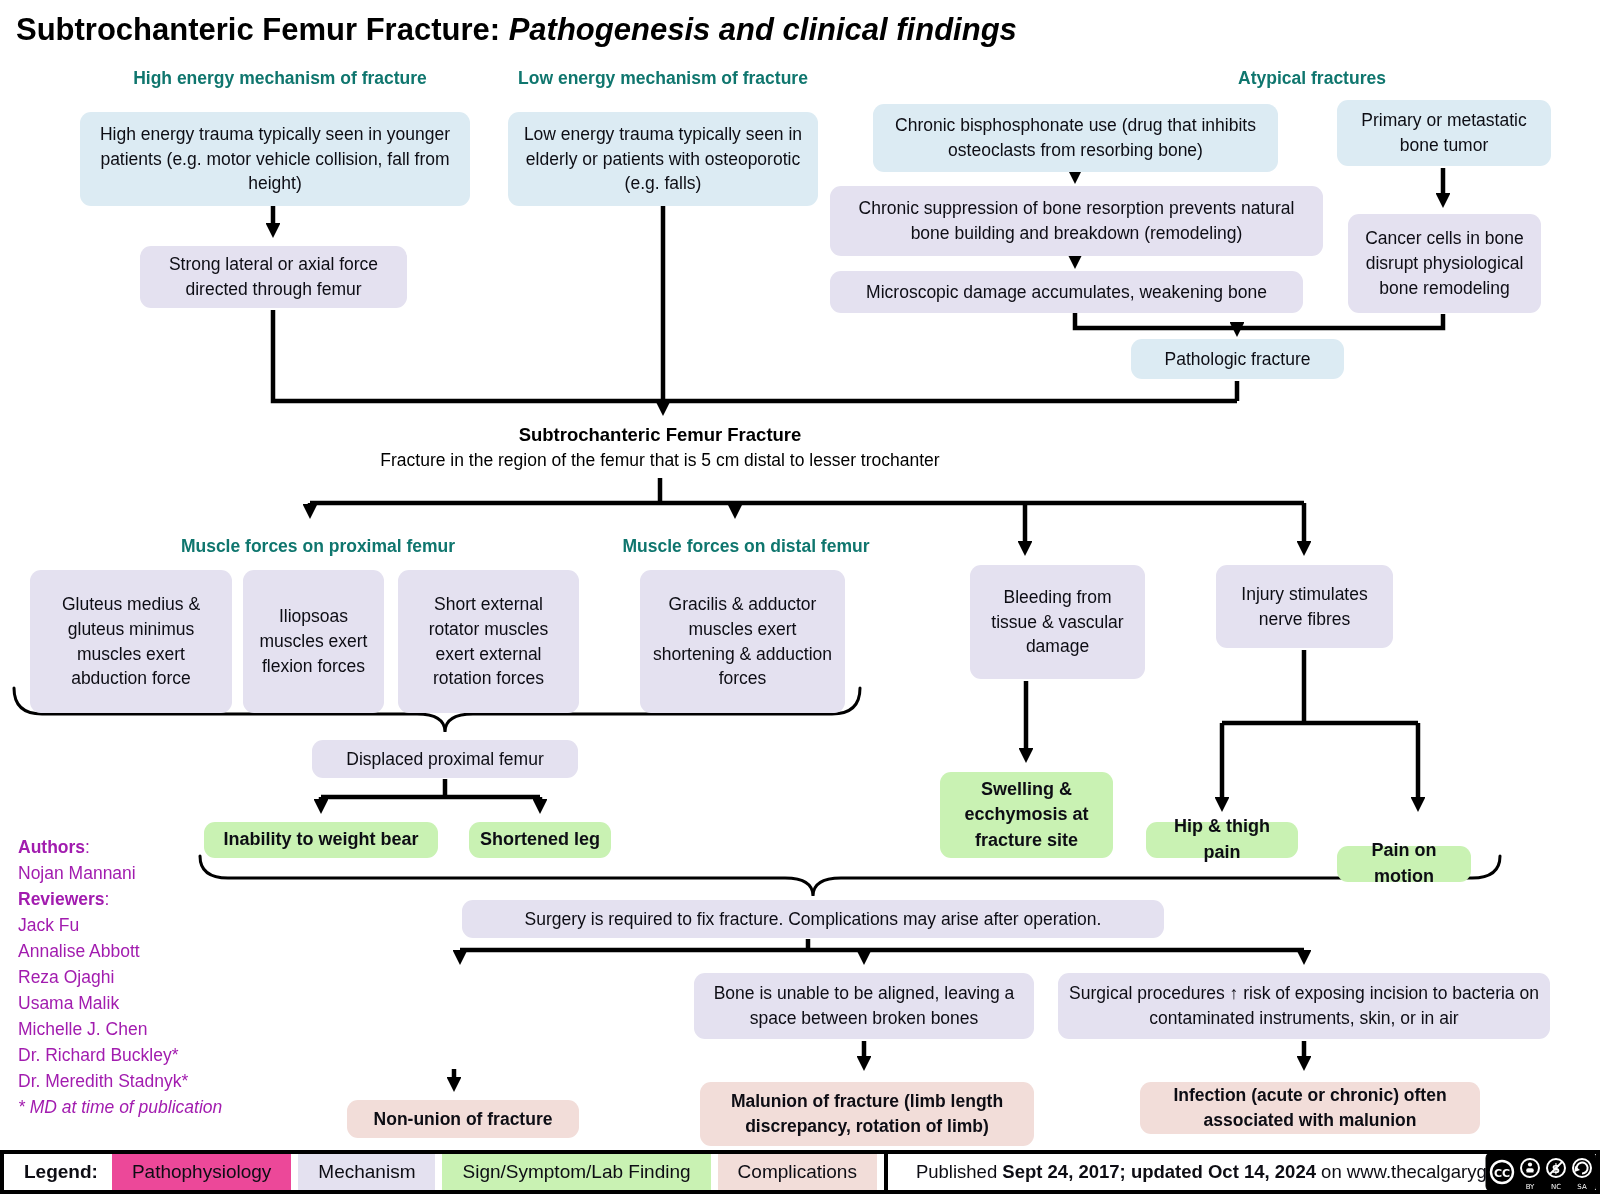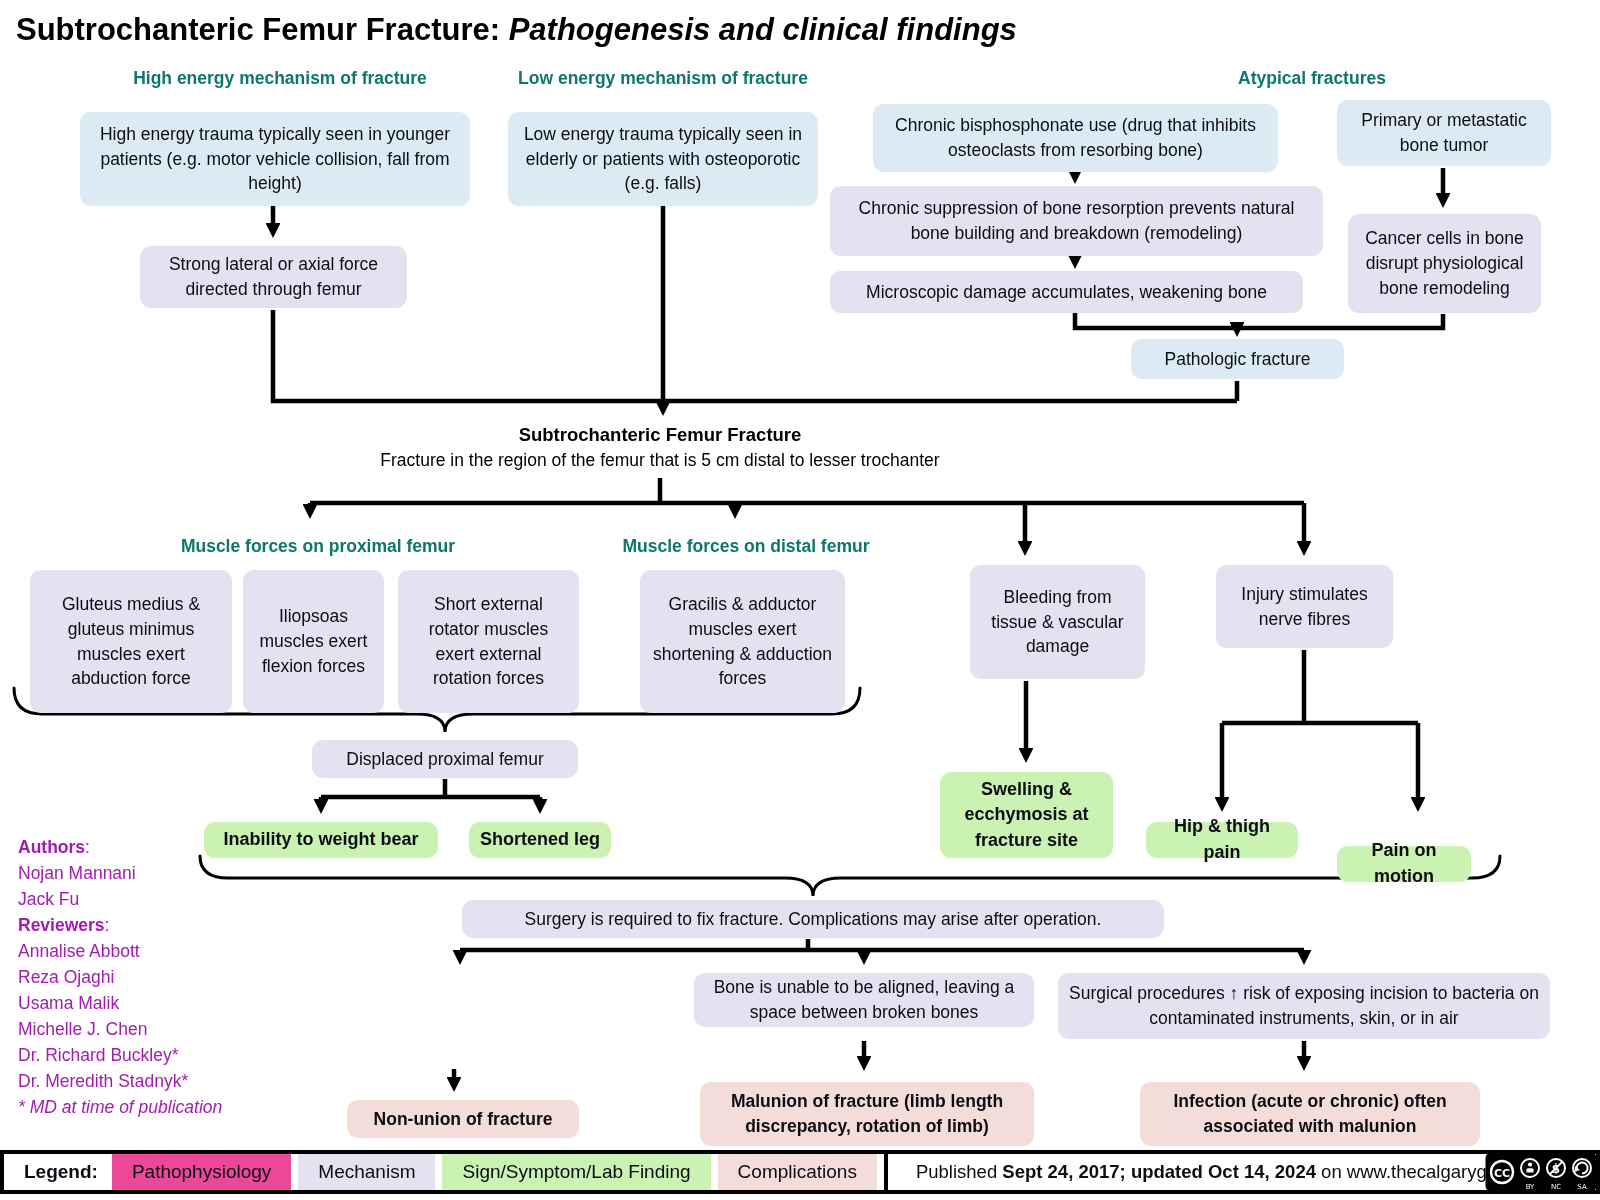--- a/index.html
+++ b/index.html
@@ -139,32 +139,32 @@
   <div class="node mech" style="left:1216px;top:565px;width:177px;height:83px;">Injury stimulates nerve fibres</div>
 
   <div class="node mech" style="left:312px;top:740px;width:266px;height:38px;">Displaced proximal femur</div>
   <div class="node sign" style="left:204px;top:822px;width:234px;height:36px;">Inability to weight bear</div>
   <div class="node sign" style="left:469px;top:822px;width:142px;height:36px;">Shortened leg</div>
   <div class="node sign" style="left:940px;top:772px;width:173px;height:86px;">Swelling &amp; ecchymosis at fracture site</div>
   <div class="node sign" style="left:1146px;top:822px;width:152px;height:36px;">Hip &amp; thigh pain</div>
   <div class="node sign" style="left:1337px;top:822px;width:134px;height:36px;margin-top:24px;">Pain on motion</div>
 
   <div class="node mech" style="left:462px;top:900px;width:702px;height:38px;">Surgery is required to fix fracture. Complications may arise after operation.</div>
-  <div class="node mech" style="left:694px;top:973px;width:340px;height:54px;">Bone is unable to be aligned, leaving a space between broken bones</div>
+  <div class="node mech" style="left:694px;top:973px;width:340px;height:66px;">Bone is unable to be aligned, leaving a space between broken bones</div>
   <div class="node mech" style="left:1058px;top:973px;width:492px;height:66px;">Surgical procedures ↑ risk of exposing incision to bacteria on contaminated instruments, skin, or in air</div>
 
   <div class="node comp" style="left:347px;top:1100px;width:232px;height:38px;">Non-union of fracture</div>
   <div class="node comp" style="left:700px;top:1082px;width:334px;height:64px;">Malunion of fracture (limb length discrepancy, rotation of limb)</div>
-  <div class="node comp" style="left:1140px;top:1082px;width:340px;height:64px;">Infection (acute or chronic) often associated with malunion</div>
+  <div class="node comp" style="left:1140px;top:1082px;width:340px;height:52px;">Infection (acute or chronic) often associated with malunion</div>
 
   <div class="credits">
     <div><span class="b">Authors</span>:</div>
     <div>Nojan Mannani</div>
+    <div><span class="b">Reviewers</span>:</div>
     <div>Jack Fu</div>
-    <div><span class="b">Reviewers</span>:</div>
     <div>Annalise Abbott</div>
     <div>Reza Ojaghi</div>
     <div>Usama Malik</div>
     <div>Michelle J. Chen</div>
     <div>Dr. Richard Buckley*</div>
     <div>Dr. Meredith Stadnyk*</div>
     <div class="i">* MD at time of publication</div>
   </div>
 
   <div class="legendbar">

